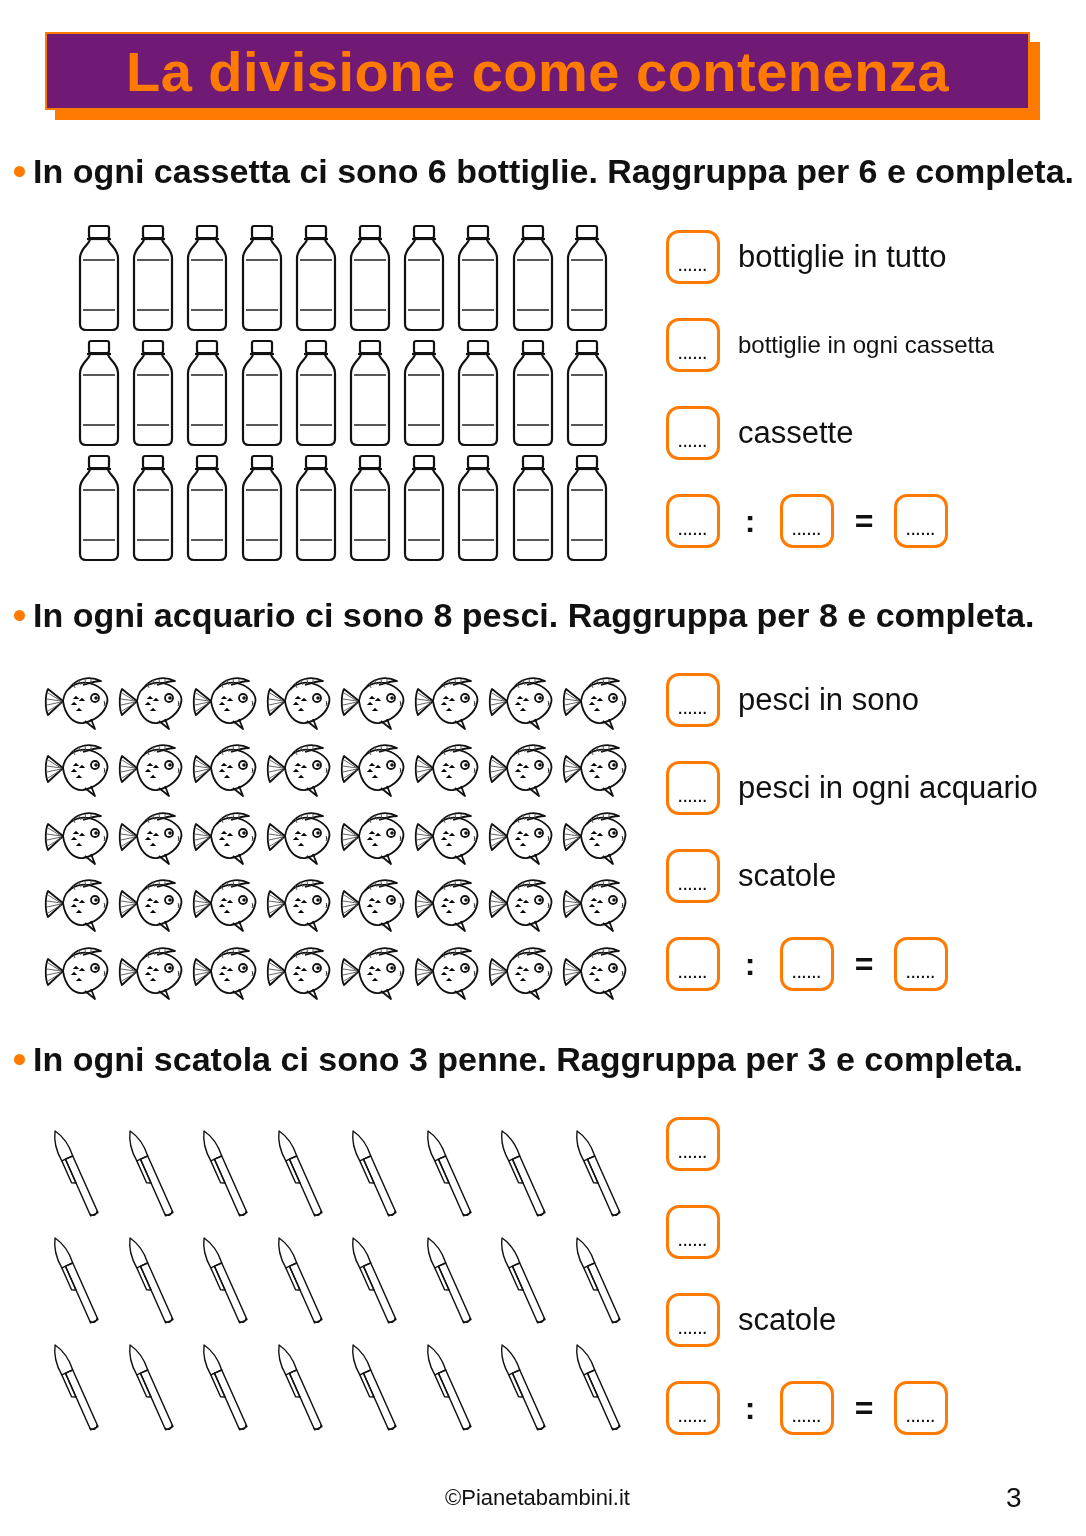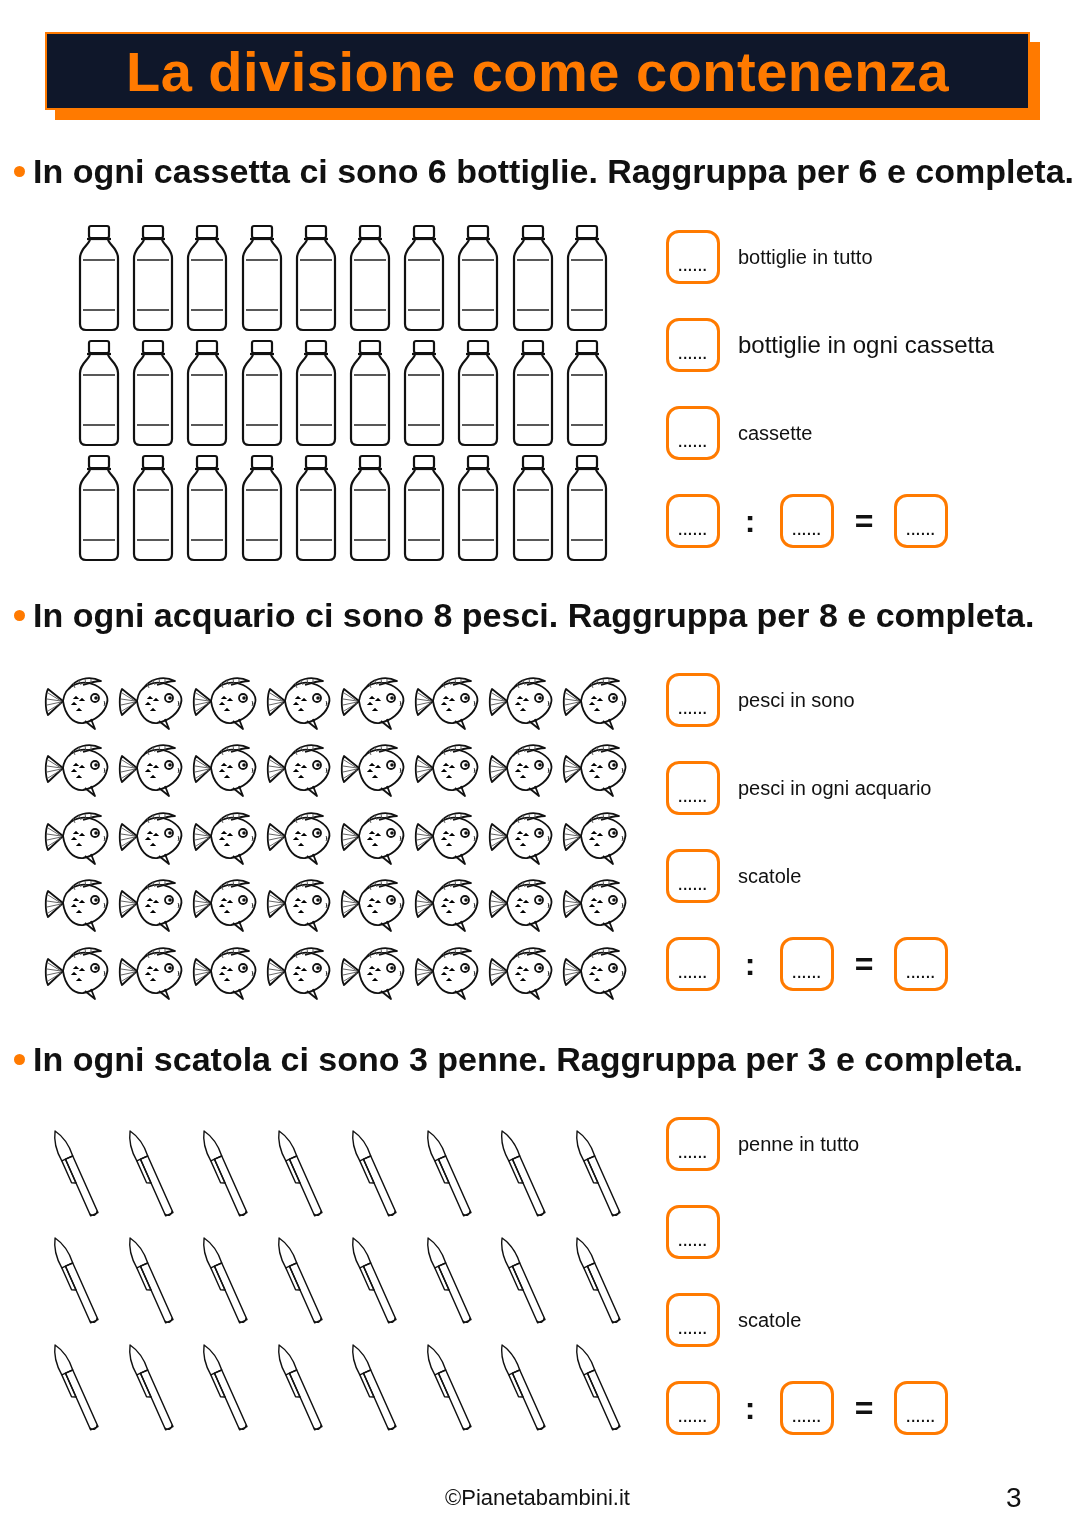--- a/index.html
+++ b/index.html
@@ -1,37 +1,37 @@
 <!DOCTYPE html>
 <html><head>
 <meta charset="utf-8">
 <style>
   html, body { margin: 0; padding: 0; background: #ffffff; }
   body { width: 1086px; height: 1536px; position: relative; overflow: hidden;
          font-family: "Liberation Sans", "DejaVu Sans", sans-serif; color: #111; }
 
   .title-wrap { position: absolute; left: 45px; top: 32px; width: 985px; height: 80px; }
   .title-shadow { position: absolute; left: 10px; top: 10px; width: 985px; height: 78px; background: #ff7a00; }
-  .title-box { position: absolute; left: 0; top: 0; width: 981px; height: 74px; background: #0f172a;
+  .title-box { position: absolute; left: 0; top: 0; width: 981px; height: 74px; background: #701a75;
                border: 2px solid #ff7a00; display: flex; align-items: center; justify-content: center; }
   .title-text { font-size: 56px; font-weight: bold; color: #ff7a00; letter-spacing: 0.5px; }
 
   .section { position: absolute; left: 0; width: 1086px; }
   .instr { position: absolute; left: 14px; top: 0; font-size: 34px; font-weight: bold; white-space: nowrap; display: flex; align-items: center; }
   .bullet { width: 11px; height: 11px; border-radius: 50%; background: #ff7a00; display: inline-block; margin-right: 8px; }
 
   .grid { position: absolute; display: grid; }
   .item { display: flex; align-items: center; justify-content: center; }
 
   .answers { position: absolute; left: 666px; }
   .ans-row { position: absolute; left: 0; display: flex; align-items: center; }
   .box { width: 54px; height: 54px; border: 3px solid #ff7a00; border-radius: 13px; box-sizing: border-box;
          display: flex; align-items: flex-end; justify-content: center; background: #fff; }
   .box span { font-size: 14px; letter-spacing: 1px; line-height: 1; margin-bottom: 8px; font-weight: bold; }
-  .ans-label { margin-left: 18px; font-size: 20px; color: #111; white-space: nowrap; }
+  .ans-label { margin-left: 18px; font-size: 31px; color: #111; white-space: nowrap; }
   .ans-label.small { font-size: 24px; }
   .op { font-size: 32px; font-weight: bold; width: 60px; text-align: center; }
 
   .footer { position: absolute; top: 1485px; left: 445px; font-size: 22px; }
   .page-num { position: absolute; top: 1482px; left: 1006px; font-size: 28px; }
 </style>
 </head>
 <body>
 
 <div class="title-wrap">
@@ -1480,21 +1480,20 @@
             <path d="M22 92 Q26 98 30 92"></path>
           </g>
         </svg>
       </div>
     </div>
   <div class="answers" style="top:77px;">
     <div class="ans-row" style="top:0;">
       <div class="box">
           <span>......</span>
         </div>
-      <span class="ans-label">penne in tutto</span>
     </div>
     <div class="ans-row" style="top:88px;">
       <div class="box">
           <span>......</span>
         </div>
     </div>
     <div class="ans-row" style="top:176px;">
       <div class="box">
           <span>......</span>
         </div>

